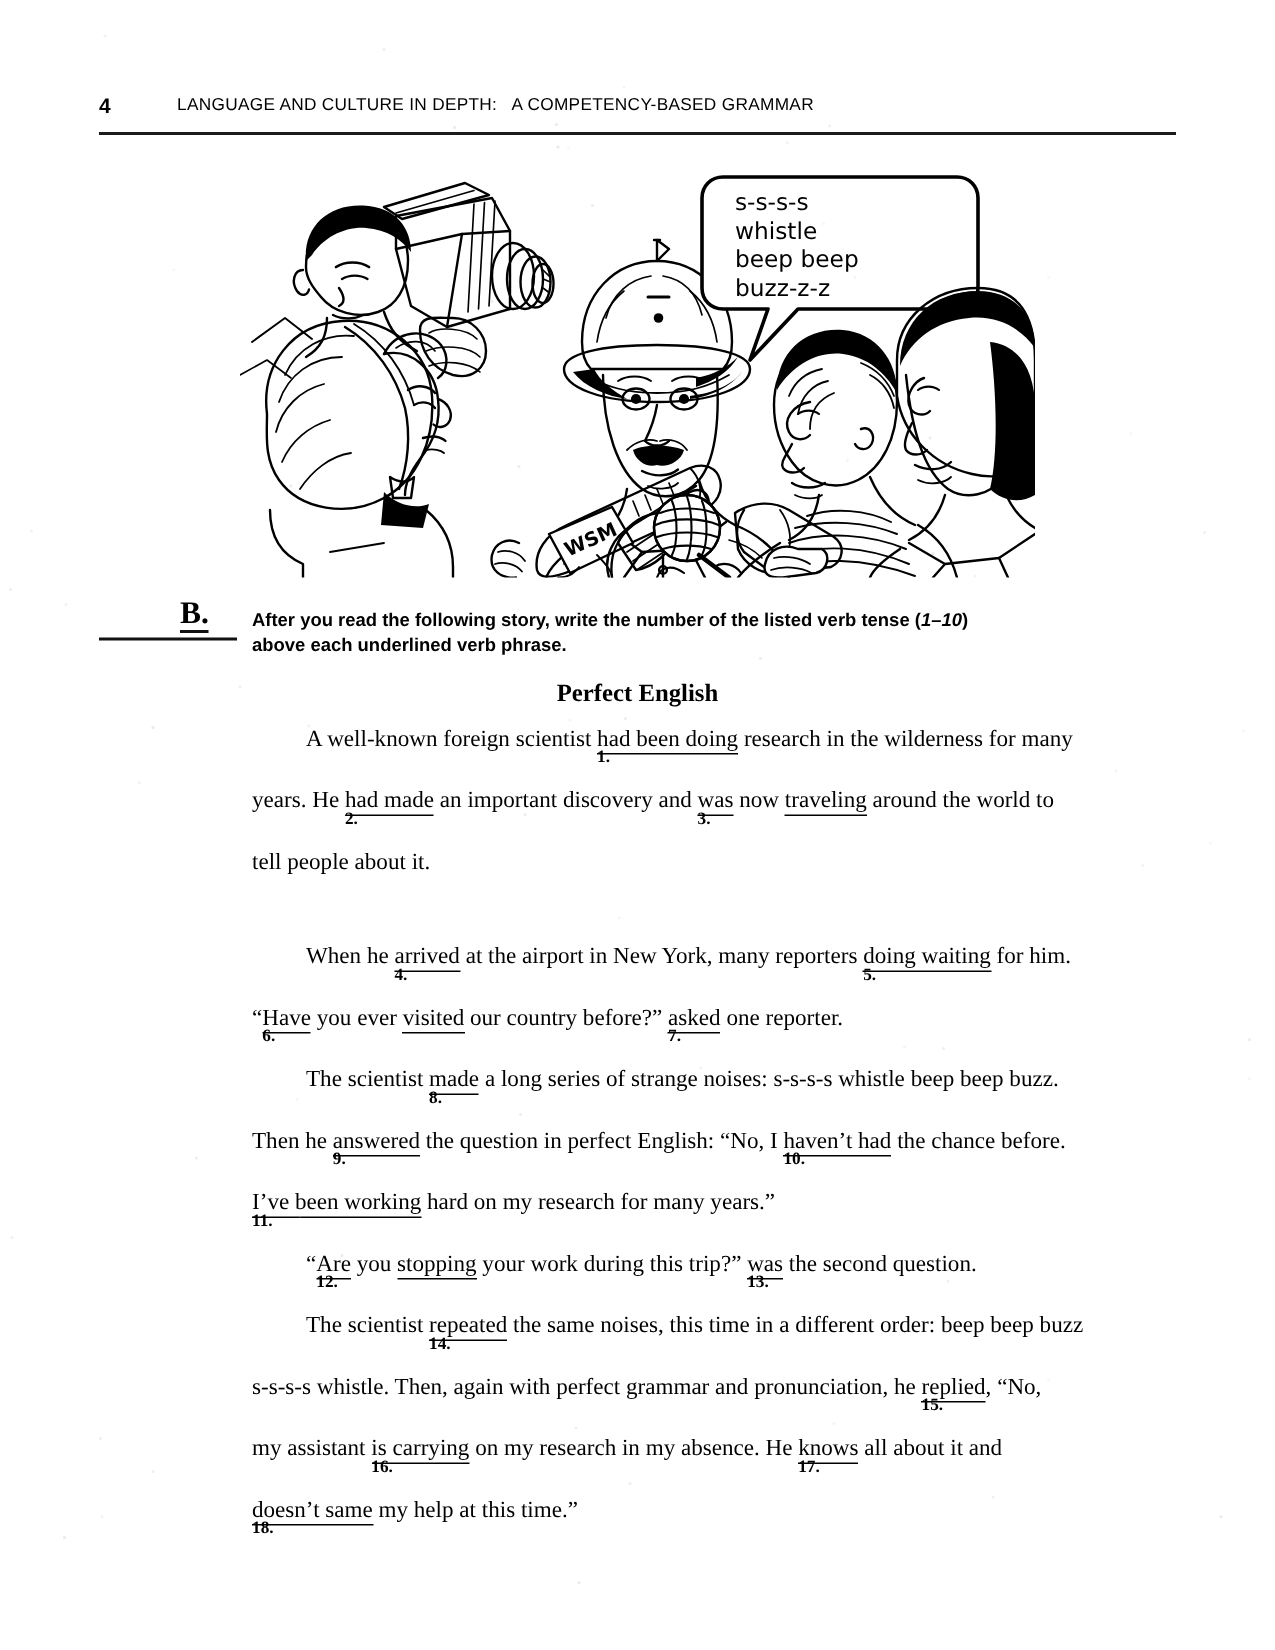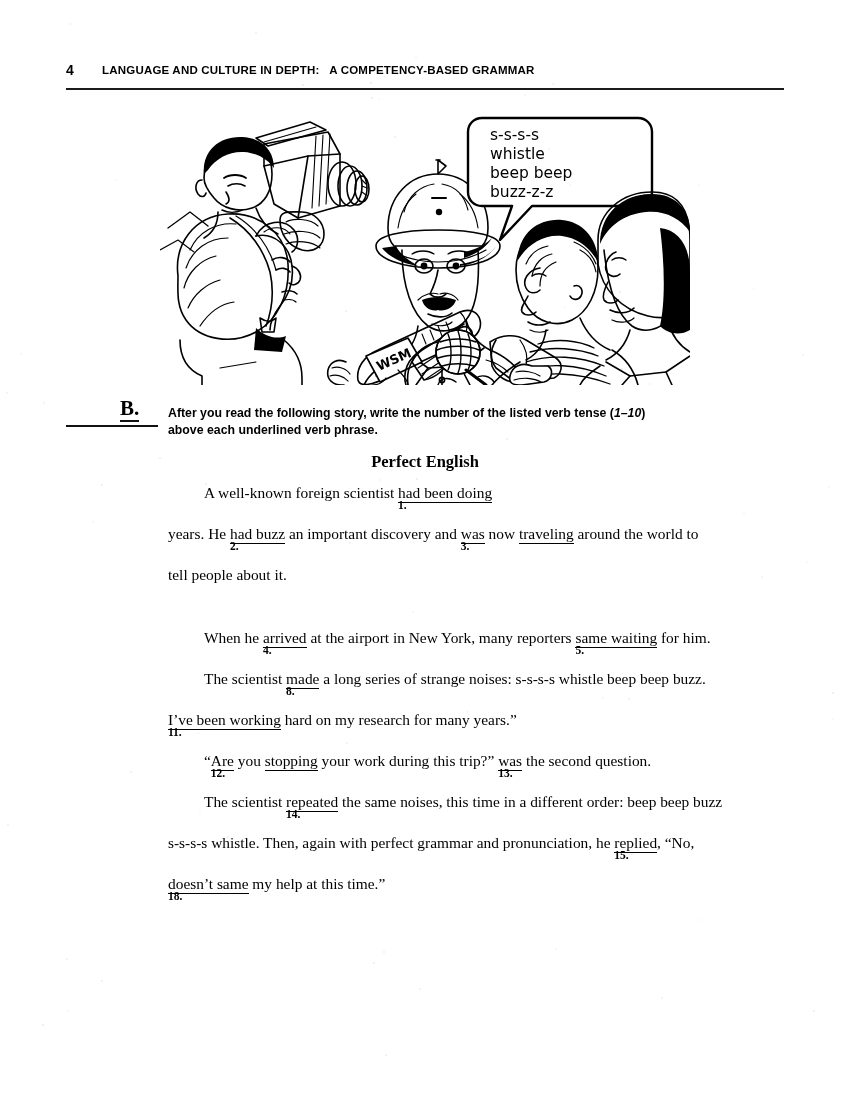--- a/index.html
+++ b/index.html
@@ -15,23 +15,23 @@
   
   .header{
     position:absolute; left:66px; top:62px; width:718px; height:30px;
   }
   .page-number{
     position:absolute; left:0; top:0;
     font-family:"Liberation Sans", sans-serif;
     font-weight:bold; font-size:14px; letter-spacing:0px;
   }
   .running-title{
-    position:absolute; left:36px; top:2px;
+    position:absolute; left:52px; top:2px;
     font-family:"Liberation Sans", sans-serif;
-    font-weight:bold; font-size:11.5px; letter-spacing:0.2px;
+    font-weight:normal; font-size:11.5px; letter-spacing:0.2px;
     white-space:pre;
   }
   .header-rule{
     position:absolute; left:66px; top:88px; width:718px; height:2px;
     background:#1b1b1b;
   }
 
   
   .illustration{
     position:absolute; left:160px; top:100px; width:530px; height:285px;
@@ -395,30 +395,33 @@
 <div class="answer-line"></div>
 <div class="item-letter">B.</div>
 <div class="instruction">
   <span>After you read the following story, write the number of the listed verb tense (</span><i>1–10</i><span>)</span><br>
   <span>above each underlined verb phrase.</span>
 </div>
 
 <div class="story-title">Perfect English</div>
 
 <div class="story" id="story-body">
-    <div class="line indent"><span class="txt">A well-known foreign scientist </span><span class="vp"><span>had been doing</span><span class="num">1.</span></span></div>
-    <div class="line"><span class="txt">years. He </span><span class="vp"><span>had buzz</span><span class="num">2.</span></span><span class="txt"> an important discovery and </span><span class="vp"><span>was</span><span class="num">3.</span></span><span class="txt"> now </span><span class="u">traveling</span><span class="txt"> around the world to</span></div>
+    <div class="line indent"><span class="txt">A well-known foreign scientist </span><span class="vp"><span>had been doing</span><span class="num">1.</span></span><span class="txt"> research in the wilderness for many</span></div>
+    <div class="line"><span class="txt">years. He </span><span class="vp"><span>had made</span><span class="num">2.</span></span><span class="txt"> an important discovery and </span><span class="vp"><span>was</span><span class="num">3.</span></span><span class="txt"> now </span><span class="u">traveling</span><span class="txt"> around the world to</span></div>
     <div class="line"><span class="txt">tell people about it.</span></div>
     <div class="line" style="height: 22px;"></div>
-    <div class="line indent"><span class="txt">When he </span><span class="vp"><span>arrived</span><span class="num">4.</span></span><span class="txt"> at the airport in New York, many reporters </span><span class="vp"><span>same waiting</span><span class="num">5.</span></span><span class="txt"> for him.</span></div>
+    <div class="line indent"><span class="txt">When he </span><span class="vp"><span>arrived</span><span class="num">4.</span></span><span class="txt"> at the airport in New York, many reporters </span><span class="vp"><span>doing waiting</span><span class="num">5.</span></span><span class="txt"> for him.</span></div>
+    <div class="line"><span class="txt">“</span><span class="vp"><span>Have</span><span class="num">6.</span></span><span class="txt"> you ever </span><span class="u">visited</span><span class="txt"> our country before?” </span><span class="vp"><span>asked</span><span class="num">7.</span></span><span class="txt"> one reporter.</span></div>
     <div class="line indent"><span class="txt">The scientist </span><span class="vp"><span>made</span><span class="num">8.</span></span><span class="txt"> a long series of strange noises: s-s-s-s whistle beep beep buzz.</span></div>
+    <div class="line"><span class="txt">Then he </span><span class="vp"><span>answered</span><span class="num">9.</span></span><span class="txt"> the question in perfect English: “No, I </span><span class="vp"><span>haven’t had</span><span class="num">10.</span></span><span class="txt"> the chance before.</span></div>
     <div class="line"><span class="vp"><span>I’ve been working</span><span class="num">11.</span></span><span class="txt"> hard on my research for many years.”</span></div>
     <div class="line indent"><span class="txt">“</span><span class="vp"><span>Are</span><span class="num">12.</span></span><span class="txt"> you </span><span class="u">stopping</span><span class="txt"> your work during this trip?” </span><span class="vp"><span>was</span><span class="num">13.</span></span><span class="txt"> the second question.</span></div>
     <div class="line indent"><span class="txt">The scientist </span><span class="vp"><span>repeated</span><span class="num">14.</span></span><span class="txt"> the same noises, this time in a different order: beep beep buzz</span></div>
     <div class="line"><span class="txt">s-s-s-s whistle. Then, again with perfect grammar and pronunciation, he </span><span class="vp"><span>replied</span><span class="num">15.</span></span><span class="txt">, “No,</span></div>
+    <div class="line"><span class="txt">my assistant </span><span class="vp"><span>is carrying</span><span class="num">16.</span></span><span class="txt"> on my research in my absence. He </span><span class="vp"><span>knows</span><span class="num">17.</span></span><span class="txt"> all about it and</span></div>
     <div class="line"><span class="vp"><span>doesn’t same</span><span class="num">18.</span></span><span class="txt"> my help at this time.”</span></div>
   </div>
 
 <div class="speckle" id="speckle">
     <span style="left: 411.949px; top: 611.261px; opacity: 0.31;"></span>
     <span style="left: 204.941px; top: 483.099px; opacity: 0.5;"></span>
     <span style="left: 65.9887px; top: 957.969px; opacity: 0.54;"></span>
     <span style="left: 345.092px; top: 310.039px; opacity: 0.64;"></span>
     <span style="left: 552.251px; top: 83.4742px; opacity: 0.5;"></span>
     <span style="left: 197.466px; top: 732.442px; opacity: 0.33;"></span>

